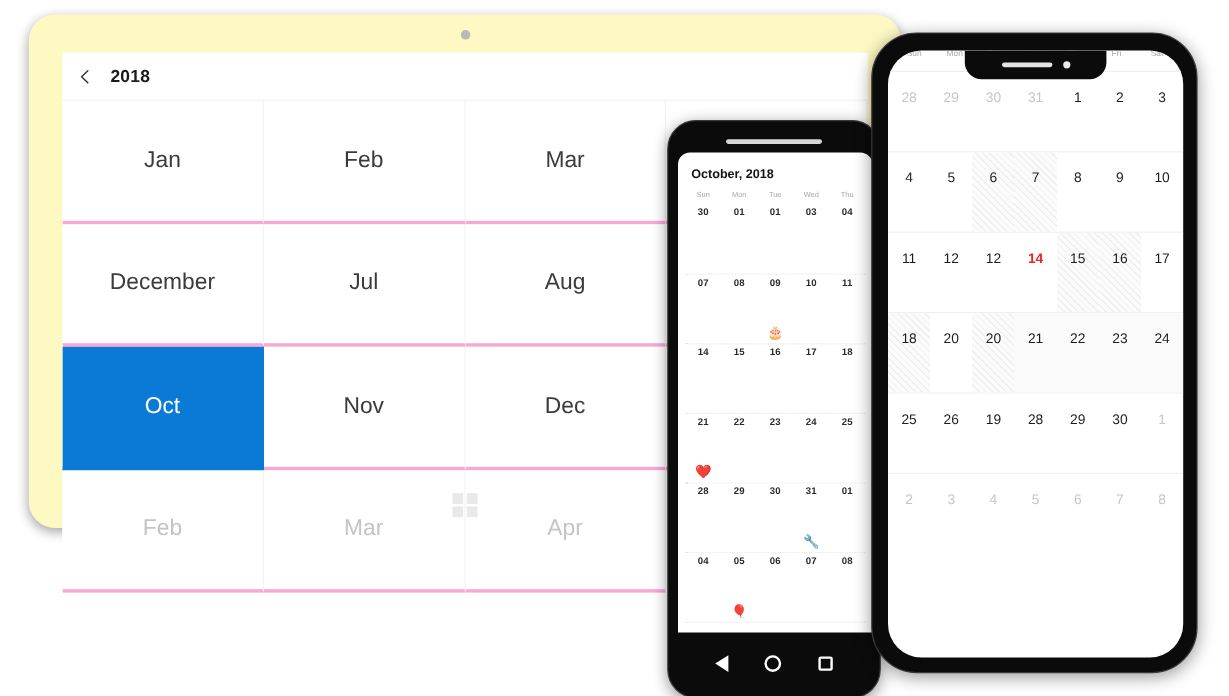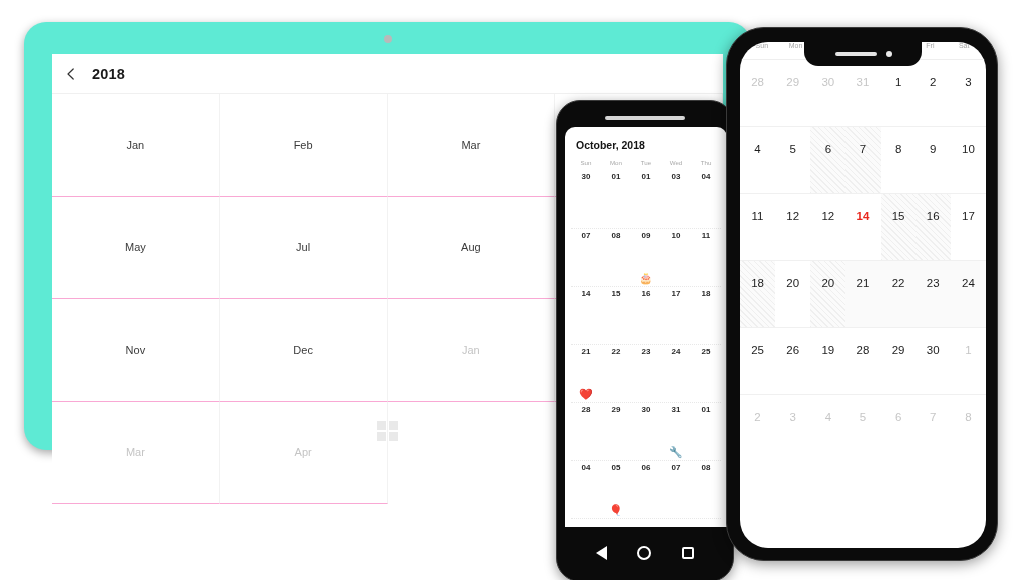--- a/index.html
+++ b/index.html
@@ -6,23 +6,23 @@
   html, body {
     width: 1024px; height: 580px;
     background: #ffffff;
     font-family: "Liberation Sans", sans-serif;
     overflow: hidden;
   }
   #stage { position: relative; width: 1024px; height: 580px; }
 
   
   #tablet {
-    position: absolute; left: 24px; top: 22px;
+    position: absolute; left: 24px; top: 12px;
     width: 727px; height: 428px;
-    background: #5eead4;
+    background: #fef9c3;
     border-radius: 22px;
     box-shadow: 0 3px 10px rgba(0,0,0,.35);
   }
   #tablet-camera {
     position: absolute; left: 50%; top: 13px; transform: translateX(-50%);
     width: 8px; height: 8px; border-radius: 50%; background: #b9b9b9;
   }
   #tablet-screen {
     position: absolute; left: 28px; top: 32px;
     width: 671px; height: 450px;
@@ -37,23 +37,23 @@
   #year-back svg { display:block; }
   #year-title { font-size: 14.5px; font-weight: 700; color: #1a1a1a; letter-spacing: .2px; }
   #month-grid {
     display: grid;
     grid-template-columns: repeat(4, 1fr);
     grid-template-rows: repeat(4, 1fr);
     height: 410px;
   }
   .month-cell {
     display: flex; align-items: center; justify-content: center;
-    font-size: 11px; color: #3b3b3b;
+    font-size: 19px; color: #3b3b3b;
     border-right: 1px solid #f2f2f2;
-    border-bottom: 1px solid #f9a8d4;
+    border-bottom: 3px solid #f9a8d4;
     background: #fff;
   }
   .month-cell.dim { color: #c4c4c4; }
   .month-cell.sel { background: #0b7ad6; color: #ffffff; border-right-color:#0b7ad6; border-bottom-color:#0b7ad6; }
   #tablet-chin {
     position: absolute; left: 0; bottom: 0; width: 100%; height: 38px;
     display: flex; align-items: center; justify-content: center;
   }
   #win-logo { display: grid; grid-template-columns: 9px 9px; grid-template-rows: 9px 9px; gap: 2.5px; }
   #win-logo i { display:block; background: #e9e9e9; }
@@ -164,24 +164,25 @@
           </svg>
         </span>
         <span id="year-title">2018</span>
       </div>
 
       <div id="month-grid">
           <div class="month-cell">Jan</div>
           <div class="month-cell">Feb</div>
           <div class="month-cell">Mar</div>
           <div class="month-cell">Apr</div>
-          <div class="month-cell">May</div>
+          <div class="month-cell">December</div>
           <div class="month-cell">Jul</div>
           <div class="month-cell">Aug</div>
           <div class="month-cell">Sep</div>
+          <div class="month-cell sel">Oct</div>
           <div class="month-cell">Nov</div>
           <div class="month-cell">Dec</div>
           <div class="month-cell dim">Jan</div>
           <div class="month-cell dim">Feb</div>
           <div class="month-cell dim">Mar</div>
           <div class="month-cell dim">Apr</div>
         </div>
     </div>
 
     <div id="tablet-chin">

